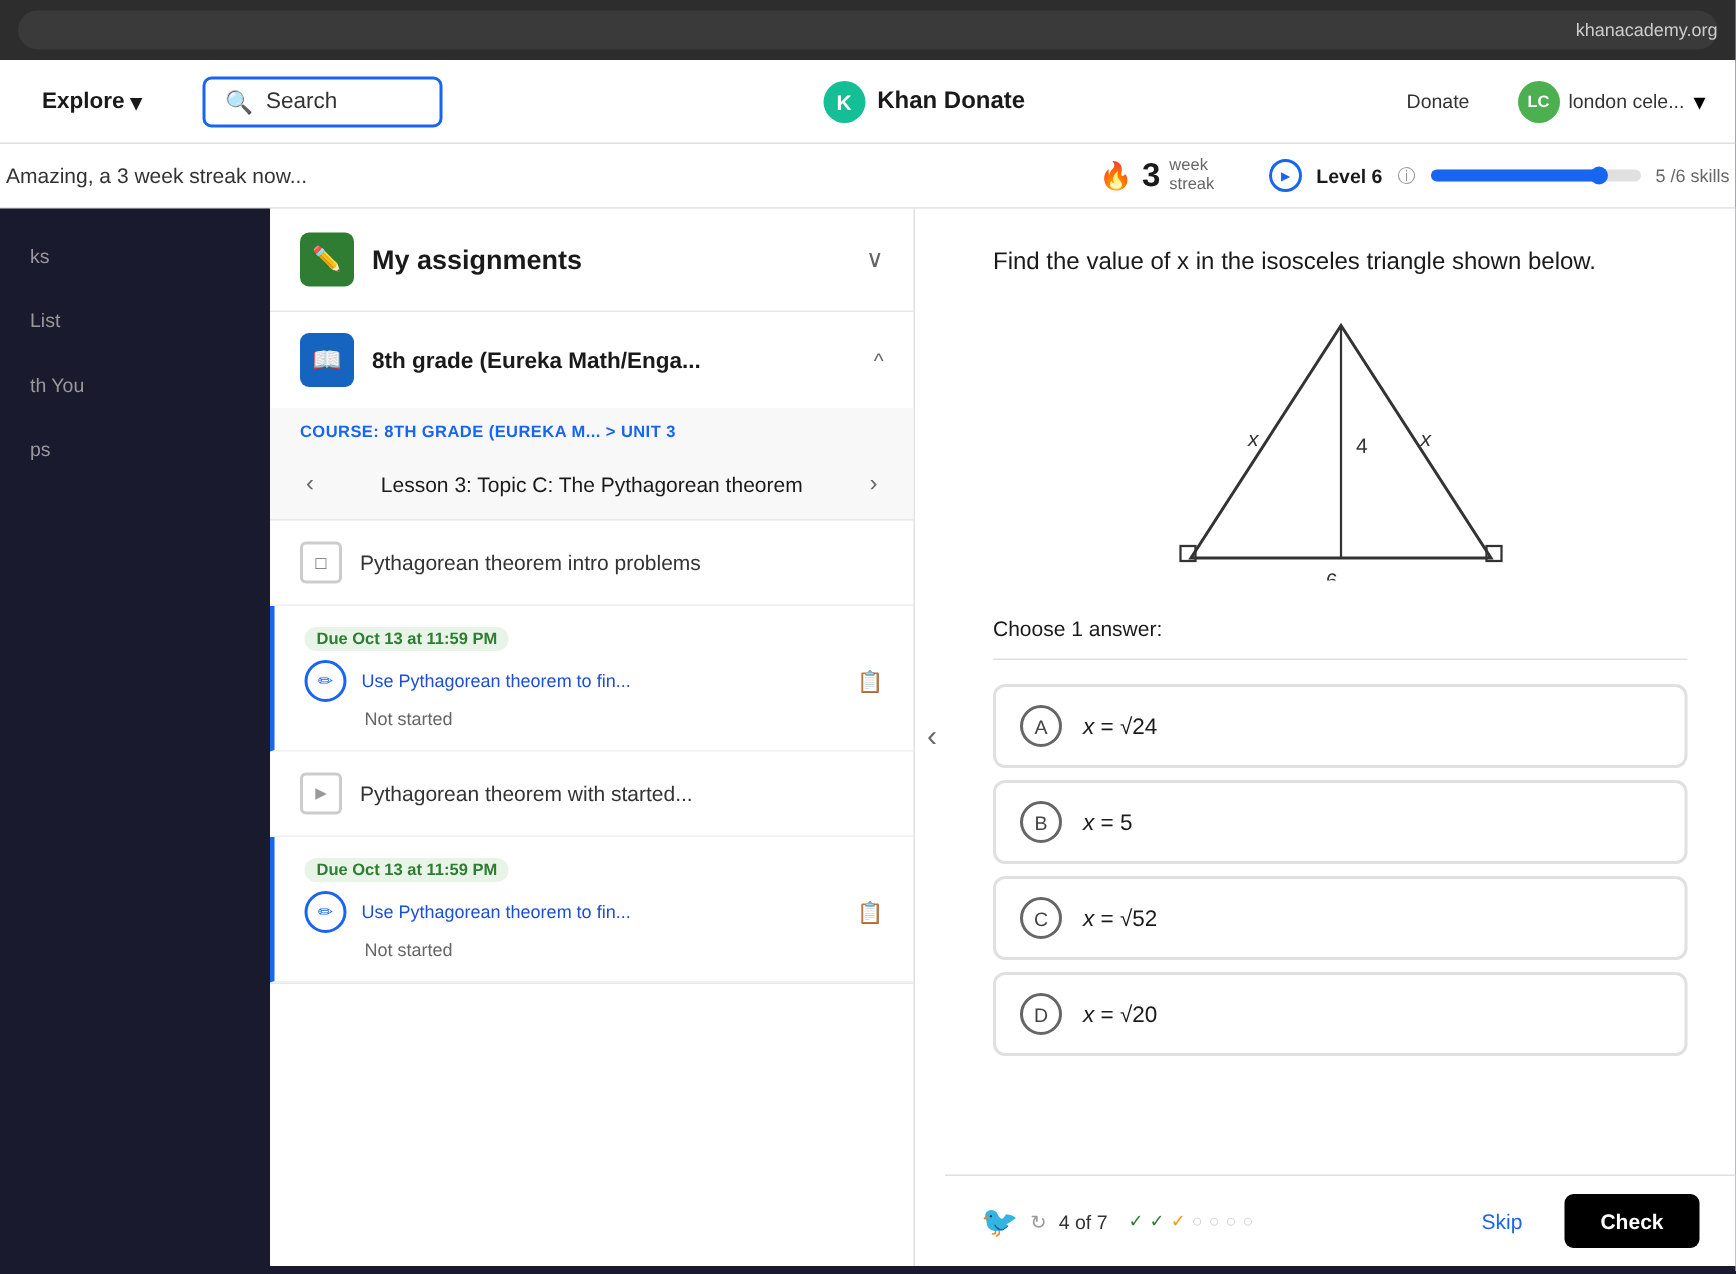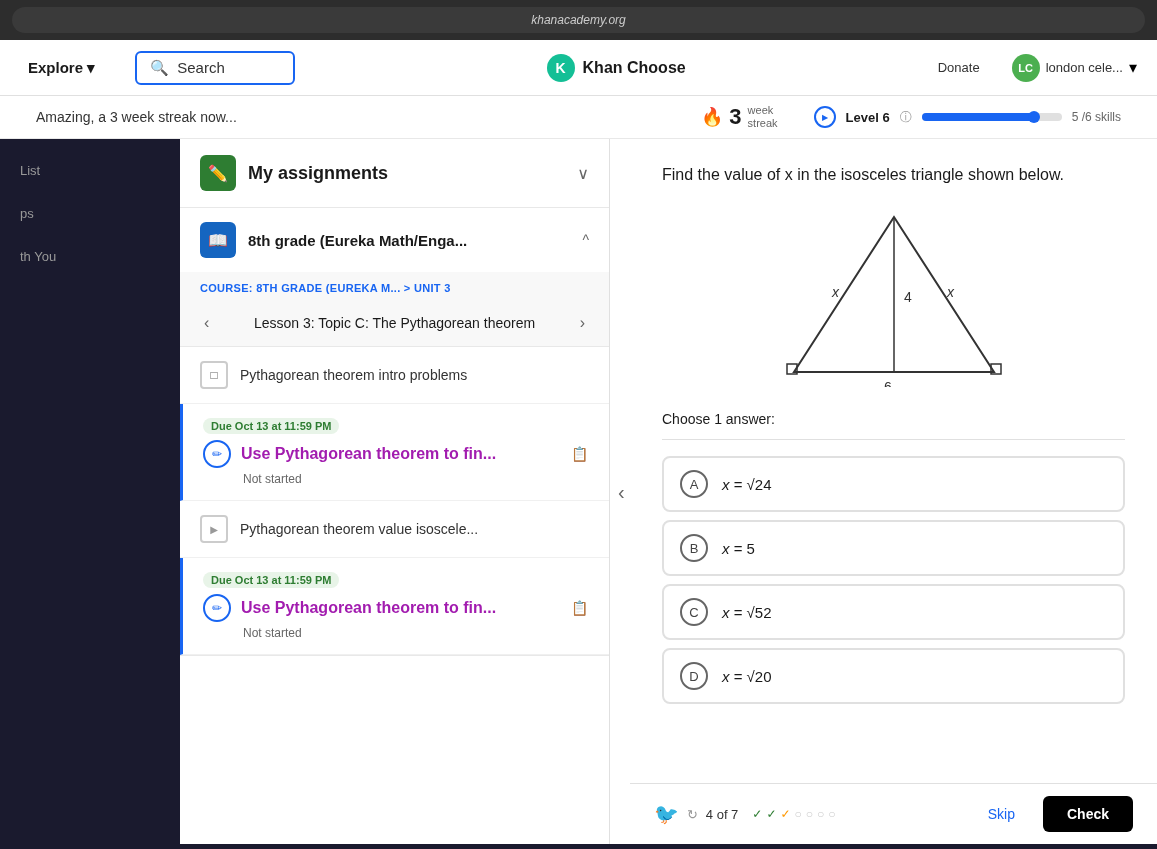--- a/index.html
+++ b/index.html
@@ -21,24 +21,23 @@
       padding: 0 12px;
       gap: 8px;
     }
     .browser-bar .url-area {
       flex: 1;
       background: #3a3a3a;
       border-radius: 20px;
       height: 26px;
       display: flex;
       align-items: center;
-      justify-content: center;
+      justify-content: flex-end;
       color: #ccc;
       font-size: 12px;
-      font-style: italic;
     }
 
     
     .ka-navbar {
       background: #fff;
       height: 56px;
       display: flex;
       align-items: center;
       padding: 0 20px;
       gap: 32px;
@@ -118,21 +117,21 @@
       align-items: center;
       justify-content: center;
       color: white;
       font-size: 11px;
       font-weight: bold;
     }
 
     
     .streak-bar {
       background: #fff;
-      padding: 8px 36px;
+      padding: 8px 4px;
       display: flex;
       align-items: center;
       gap: 16px;
       border-bottom: 1px solid #e8e8e8;
     }
     .streak-bar .streak-msg {
       font-size: 14px;
       color: #333;
       font-weight: 500;
       flex: 1;
@@ -375,23 +374,23 @@
       border: 2px solid #1865f2;
       border-radius: 50%;
       display: flex;
       align-items: center;
       justify-content: center;
       color: #1865f2;
       font-size: 12px;
       flex-shrink: 0;
     }
     .due-item-title {
-      font-size: 16px;
-      color: #a21caf;
-      font-weight: 700;
+      font-size: 12px;
+      color: #1d4ed8;
+      font-weight: 400;
       flex: 1;
     }
     .due-item-status {
       font-size: 12px;
       color: #666;
     }
     .note-icon {
       color: #666;
       font-size: 14px;
       cursor: pointer;
@@ -570,21 +569,21 @@
     <span>▾</span>
   </div>
 
   <div class="search-box">
     <span style="color:#666;">🔍</span>
     <span style="font-size:15px;color:#333;">Search</span>
   </div>
 
   <div class="ka-brand">
     <div class="brand-logo">K</div>
-    <span class="brand-name">Khan Choose</span>
+    <span class="brand-name">Khan Donate</span>
   </div>
 
   <span class="donate-btn">Donate</span>
 
   <div class="user-area">
     <div class="user-avatar">LC</div>
     <span style="font-size:13px;color:#333;">london cele...</span>
     <span>▾</span>
   </div>
 </div>
@@ -610,27 +609,30 @@
       <div class="level-progress-dot"></div>
     </div>
     <span class="level-skills">5 /6 skills</span>
   </div>
 </div>
 
 <div class="main-content">
 
   <div class="dark-sidebar">
     <div class="dark-nav-item">
+      <span>ks</span>
+    </div>
+    <div class="dark-nav-item">
       <span>List</span>
+    </div>
+    <div class="dark-nav-item">
+      <span>th You</span>
     </div>
     <div class="dark-nav-item">
       <span>ps</span>
-    </div>
-    <div class="dark-nav-item">
-      <span>th You</span>
     </div>
   </div>
 
   <div class="course-panel">
 
     <div class="my-assignments-header">
       <div class="my-assignments-left">
         <div class="assignments-icon">
           <span>✏️</span>
         </div>
@@ -665,21 +667,21 @@
         <div class="due-item-row">
           <div class="due-item-icon">✏</div>
           <span class="due-item-title">Use Pythagorean theorem to fin...</span>
           <span class="note-icon">📋</span>
         </div>
         <div class="due-item-status" style="margin-top:4px;margin-left:40px;">Not started</div>
       </div>
 
       <div class="play-item">
         <div class="play-btn-sm">▶</div>
-        <span class="play-item-title">Pythagorean theorem value isoscele...</span>
+        <span class="play-item-title">Pythagorean theorem with started...</span>
       </div>
 
       <div class="assignment-due-item">
         <div class="due-badge">Due Oct 13 at 11:59 PM</div>
         <div class="due-item-row">
           <div class="due-item-icon">✏</div>
           <span class="due-item-title">Use Pythagorean theorem to fin...</span>
           <span class="note-icon">📋</span>
         </div>
         <div class="due-item-status" style="margin-top:4px;margin-left:40px;">Not started</div>

